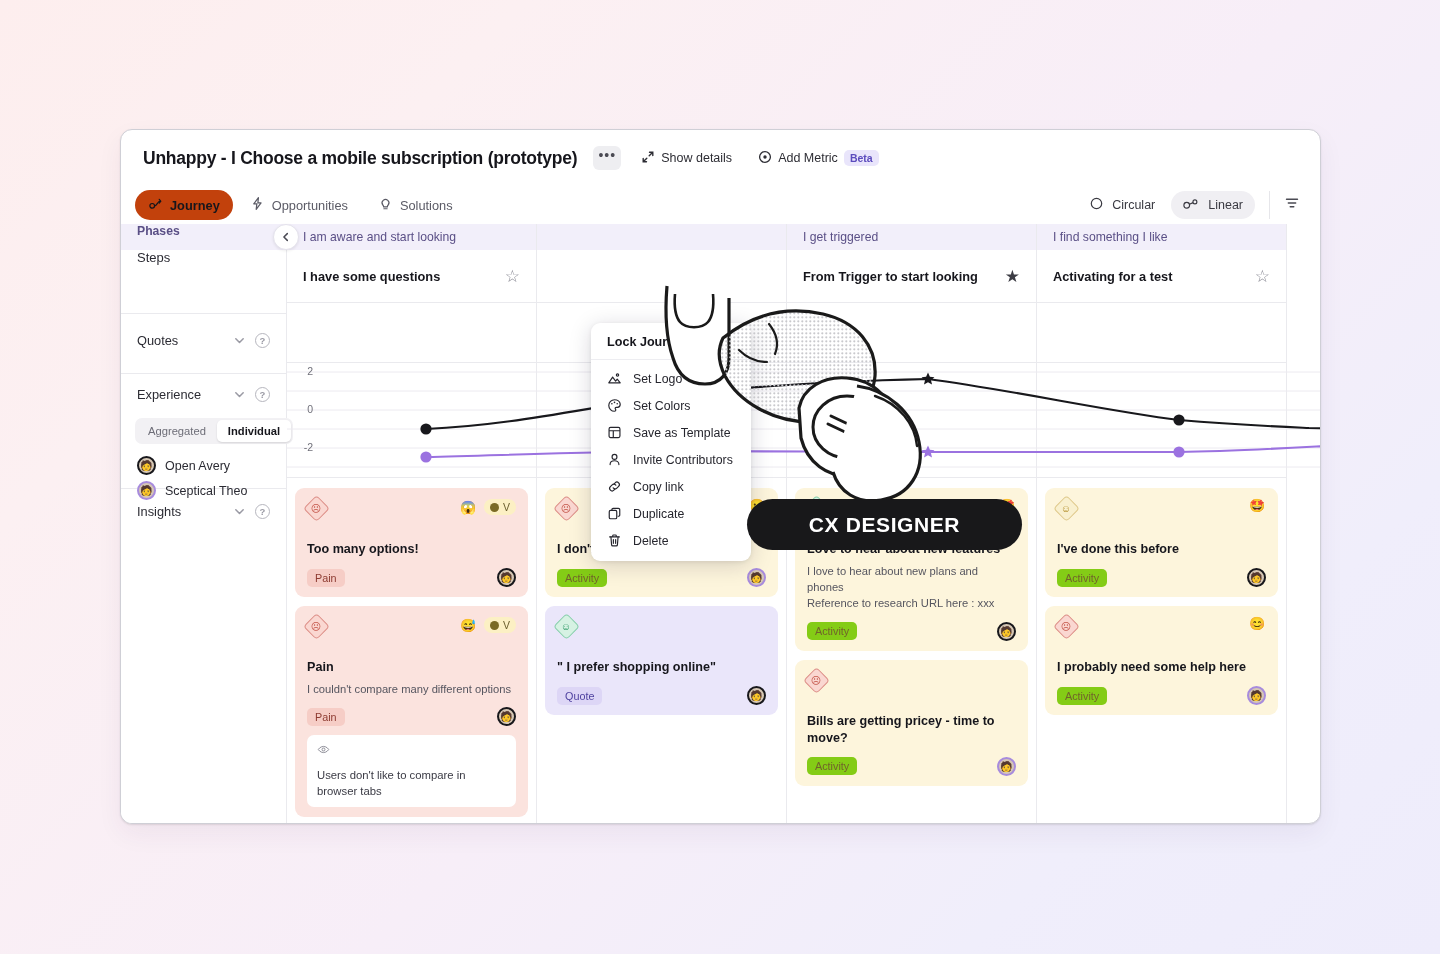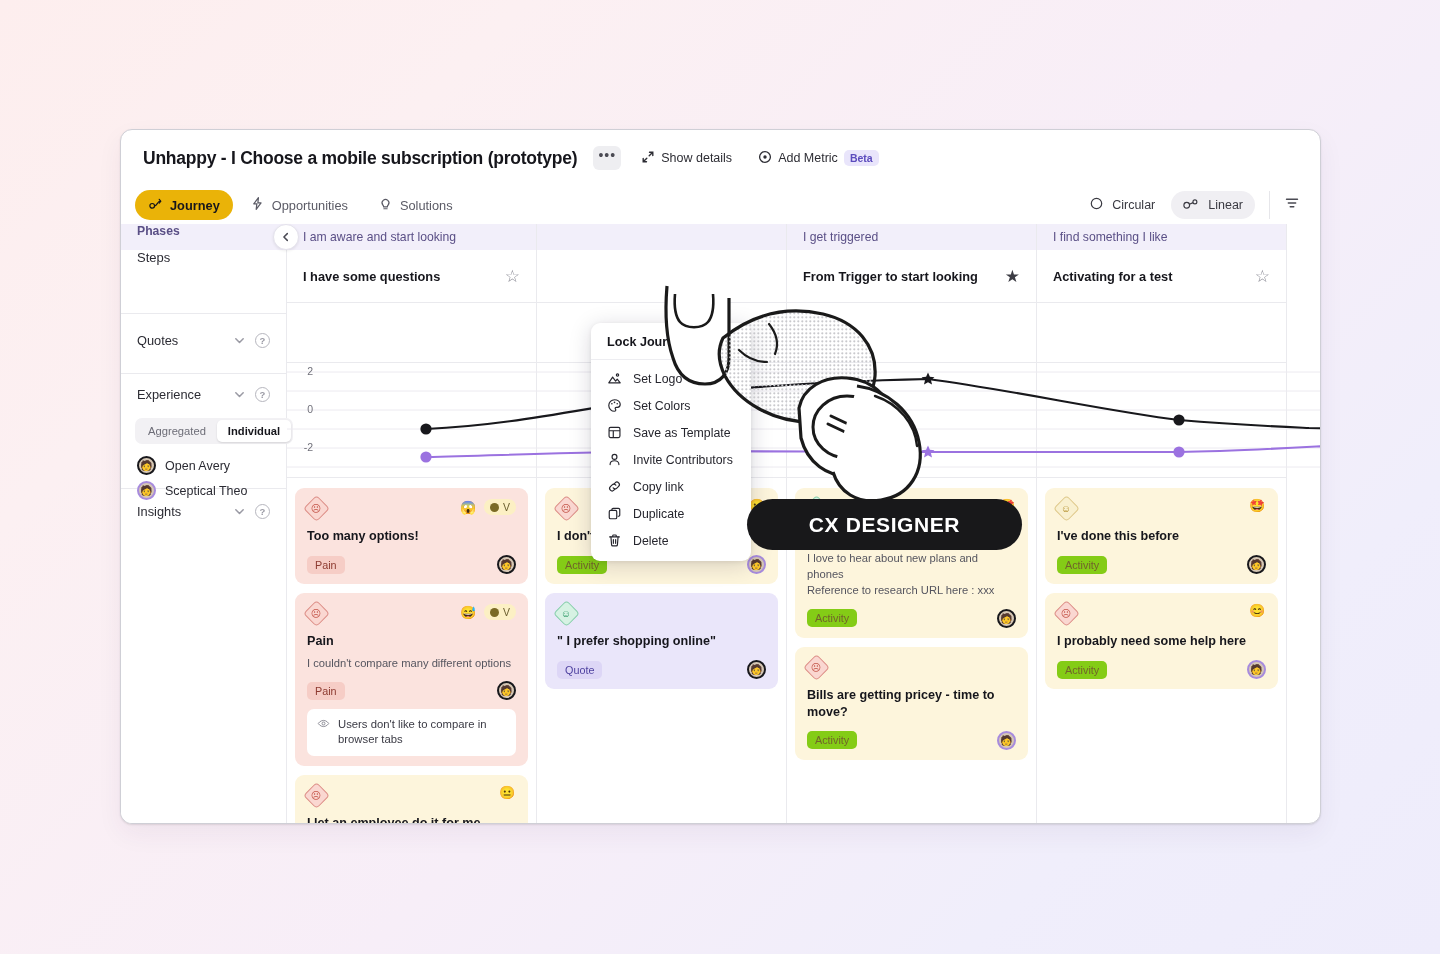--- a/index.html
+++ b/index.html
@@ -57,21 +57,21 @@
   
   #tabbar {
     height: 38px; display: flex; align-items: center;
     padding: 0 14px; gap: 4px; position: relative;
   }
   .tab {
     display: flex; align-items: center; gap: 7px;
     font-size: 12.8px; color: #5b5b66;
     padding: 6px 13px; border-radius: 16px; cursor: pointer;
   }
-  .tab.active { background: #eab308; color: #16161c; font-weight: bold; }
+  .tab.active { background: #c2410c; color: #16161c; font-weight: bold; }
   #view-controls {
     margin-left: auto; display: flex; align-items: center; gap: 4px;
   }
   .view-opt {
     display: flex; align-items: center; gap: 9px;
     font-size: 12.5px; color: #3a3a42;
     padding: 6px 12px; border-radius: 16px; cursor: pointer;
   }
   .view-opt.active { background: #f0eff3; }
   #filter-button {
@@ -203,31 +203,31 @@
   .emoji { font-size: 13px; line-height: 1; }
   .vote-pill {
     background: #fcf0c4; border-radius: 10px; padding: 2px 6px;
     display: flex; align-items: center; gap: 4px;
     font-size: 10.5px; color: #6c6030;
   }
   .vote-dot {
     width: 9px; height: 9px; border-radius: 50%;
     background: #7a6a25; display: inline-block;
   }
-  .card-title { font-size: 12.6px; font-weight: bold; color: #16161c; margin-top: 7px; line-height: 1.35; }
+  .card-title { font-size: 12.6px; font-weight: bold; color: #16161c; margin-top: 20px; line-height: 1.35; }
   .card-desc { font-size: 11.2px; color: #55555f; margin-top: 5px; line-height: 1.45; }
   .card-foot { display: flex; align-items: center; justify-content: space-between; margin-top: 10px; }
   .chip { font-size: 10.8px; padding: 3px 8px; border-radius: 5px; }
   .chip-pain  { background: #f6cdc6; color: #8d3a30; }
   .chip-act   { background: #84cc16; color: #71632b; }
   .chip-quote { background: #ddd6f6; color: #4f42a0; }
   .note {
     background: #ffffff; border-radius: 7px; padding: 8px 10px;
     margin-top: 9px; display: flex; align-items: flex-start; gap: 8px;
-    font-size: 11.3px; color: #3a3a44; line-height: 1.35;
+    font-size: 11.3px; color: #3a3a44; line-height: 1.35; flex-direction: column;
   }
 
   
   #context-menu {
     position: absolute; left: 470px; top: 193px;
     width: 160px; background: #ffffff;
     border-radius: 9px; padding: 6px 0 7px 0;
     box-shadow: 0 4px 22px rgba(25,20,50,.17), 0 1px 4px rgba(0,0,0,.08);
     z-index: 40;
   }

